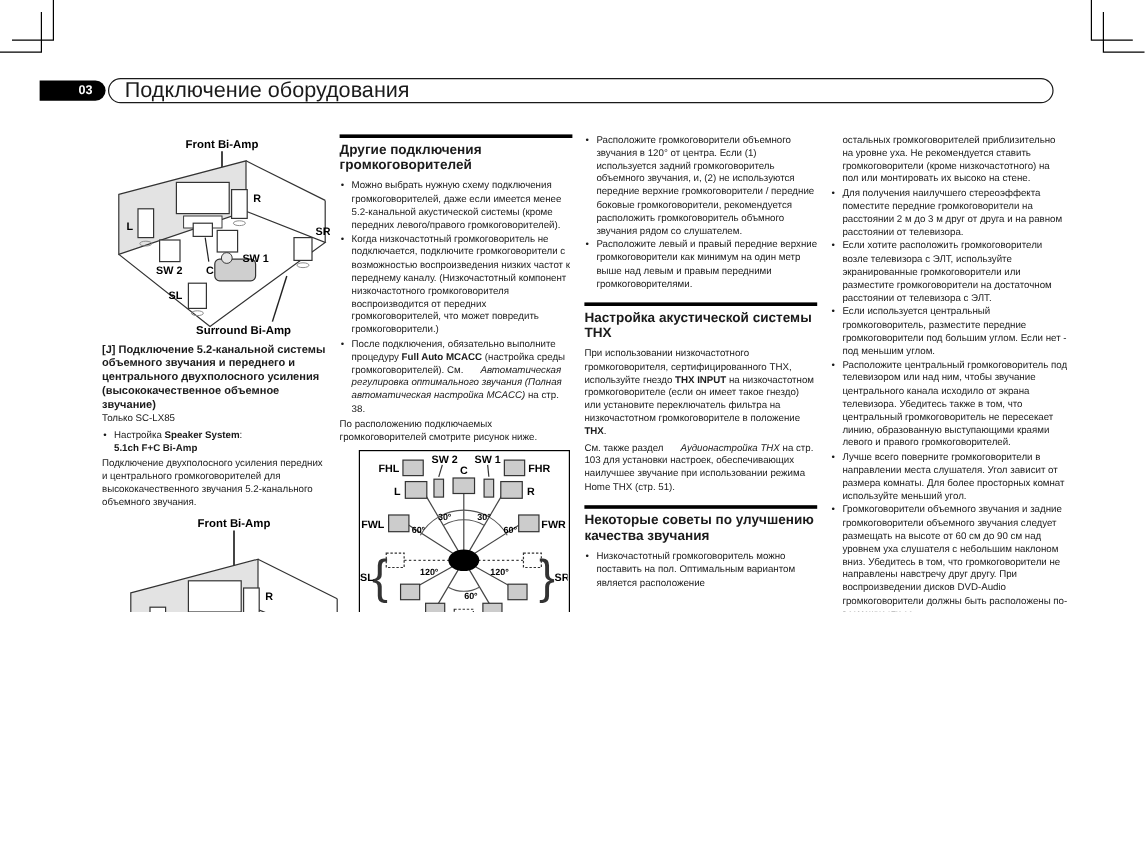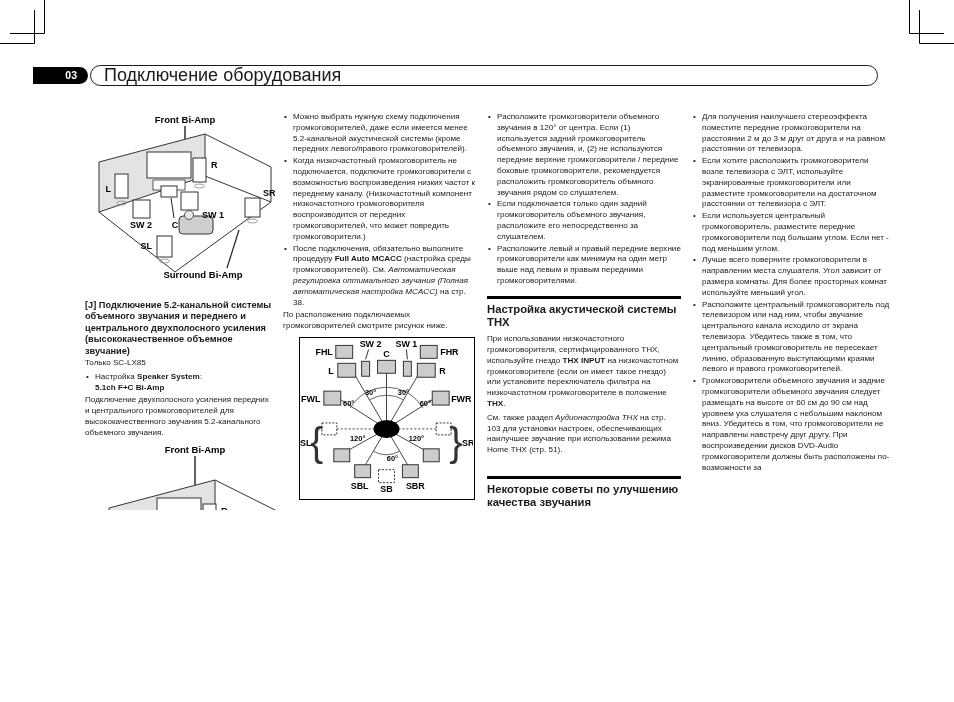--- a/index.html
+++ b/index.html
@@ -17,27 +17,27 @@
 
   
   .col{position:absolute;top:112px;font-size:8.1px;line-height:10.8px;}
   .col1{left:85px;width:190px;}
   .col2{left:283px;width:194px;}
   .col3{left:487px;width:194px;}
   .col4{left:692px;width:198px;}
 
   .sec-heading{border-top:3px solid #000;padding-top:4px;font-weight:bold;font-size:11.3px;
     line-height:13.2px;margin:0 0 5px 0;}
-  .sub-heading{font-weight:bold;font-size:9.2px;line-height:11.4px;margin:18px 0 1px 0;}
+  .sub-heading{font-weight:bold;font-size:9.2px;line-height:11.4px;margin:4px 0 1px 0;}
   p{margin:0 0 3px 0;}
   ul{list-style:none;margin:0 0 2px 0;padding:0;}
   li{position:relative;padding-left:10px;margin:0 0 1px 0;}
   li::before{content:"\2022";position:absolute;left:1px;top:0;}
   .cont{padding-left:10px;margin:0 0 1px 0;}
-  i{font-style:italic;}
+  i{font-style:italic;margin-left:12px;}
   b{font-weight:bold;}
 
   
   .diagram{display:block;}
   .placement-box{border:1.5px solid #000;width:176px;height:163px;box-sizing:border-box;
     margin:5px 0 0 16px;}
   svg text{font-family:"Liberation Sans", sans-serif;}
   .dlabel{font-weight:bold;font-size:9px;}
   .dlabel-big{font-weight:bold;font-size:9.5px;}
   .alabel{font-weight:bold;font-size:7.5px;}
@@ -140,20 +140,21 @@
         <text class="dlabel" x="167" y="128" text-anchor="middle">SR</text>
         <text class="dlabel" x="92" y="140" text-anchor="start">SL</text>
       </g>
       <line x1="44" y1="120" x2="90" y2="97" stroke="#222" stroke-width="1.2"></line>
       <text class="dlabel-big" x="4" y="122" text-anchor="start">Center</text>
       <text class="dlabel-big" x="4" y="133" text-anchor="start">Bi-Amp</text>
     </svg>
   </div>
 
   <div class="col col2">
+    <h2 class="sec-heading">Другие подключения громкоговорителей</h2>
     <ul>
       <li>Можно выбрать нужную схему подключения громкоговорителей, даже если имеется менее 5.2-канальной акустической системы (кроме передних левого/правого громкоговорителей).</li>
       <li>Когда низкочастотный громкоговоритель не подключается, подключите громкоговорители с возможностью воспроизведения низких частот к переднему каналу. (Низкочастотный компонент низкочастотного громкоговорителя воспроизводится от передних громкоговорителей, что может повредить громкоговорители.)</li>
       <li><span>После подключения, обязательно выполните процедуру </span><b>Full Auto MCACC</b><span> (настройка среды громкоговорителей). См. </span><i>Автоматическая регулировка оптимального звучания (Полная автоматическая настройка MCACC)</i><span> на стр. 38.</span></li>
     </ul>
     <p>По расположению подключаемых громкоговорителей смотрите рисунок ниже.</p>
 
     <div class="placement-box">
       <svg class="diagram" width="173" height="160" viewBox="0 0 174 158">
         <line x1="87" y1="90" x2="87" y2="30" stroke="#444" stroke-width="1"></line>
@@ -212,39 +213,39 @@
         <text class="alabel" x="58" y="102" text-anchor="middle">120°</text>
         <text class="alabel" x="117" y="102" text-anchor="middle">120°</text>
         <text class="alabel" x="93" y="122" text-anchor="middle">60°</text>
       </svg>
     </div>
   </div>
 
   <div class="col col3">
     <ul>
       <li>Расположите громкоговорители объемного звучания в 120° от центра. Если (1) используется задний громкоговоритель объемного звучания, и, (2) не используются передние верхние громкоговорители / передние боковые громкоговорители, рекомендуется расположить громкоговоритель объмного звучания рядом со слушателем.</li>
-      <li>Если подключается только один задний громкоговоритель объемного звучания, расположите его непосредственно за слушателем.</li>
       <li>Расположите левый и правый передние верхние громкоговорители как минимум на один метр выше над левым и правым передними громкоговорителями.</li>
     </ul>
     <h2 class="sec-heading" style="margin-top:9px">Настройка акустической системы THX</h2>
     <p><span>При использовании низкочастотного громкоговорителя, сертифицированного THX, используйте гнездо </span><b>THX INPUT</b><span> на низкочастотном громкоговорителе (если он имеет такое гнездо) или установите переключатель фильтра на низкочастотном громкоговорителе в положение </span><b>THX</b><span>.</span></p>
     <p><span>См. также раздел </span><i>Аудионастройка THX</i><span> на стр. 103 для установки настроек, обеспечивающих наилучшее звучание при использовании режима Home THX (стр. 51).</span></p>
-    <h2 class="sec-heading" style="margin-top:20px">Некоторые советы по улучшению качества звучания</h2>
+    <h2 class="sec-heading" style="margin-top:9px">Некоторые советы по улучшению качества звучания</h2>
     <ul>
       <li>Низкочастотный громкоговоритель можно поставить на пол. Оптимальным вариантом является расположение</li>
     </ul>
   </div>
 
   <div class="col col4">
+    <p class="cont">остальных громкоговорителей приблизительно на уровне уха. Не рекомендуется ставить громкоговорители (кроме низкочастотного) на пол или монтировать их высоко на стене.</p>
     <ul>
       <li>Для получения наилучшего стереоэффекта поместите передние громкоговорители на расстоянии 2 м до 3 м друг от друга и на равном расстоянии от телевизора.</li>
       <li>Если хотите расположить громкоговорители возле телевизора с ЭЛТ, используйте экранированные громкоговорители или разместите громкоговорители на достаточном расстоянии от телевизора с ЭЛТ.</li>
       <li>Если используется центральный громкоговоритель, разместите передние громкоговорители под большим углом. Если нет - под меньшим углом.</li>
+      <li>Расположите центральный громкоговоритель под телевизором или над ним, чтобы звучание центрального канала исходило от экрана телевизора. Убедитесь также в том, что центральный громкоговоритель не пересекает линию, образованную выступающими краями левого и правого громкоговорителей.</li>
       <li>Лучше всего поверните громкоговорители в направлении места слушателя. Угол зависит от размера комнаты. Для более просторных комнат используйте меньший угол.</li>
-      <li>Расположите центральный громкоговоритель под телевизором или над ним, чтобы звучание центрального канала исходило от экрана телевизора. Убедитесь также в том, что центральный громкоговоритель не пересекает линию, образованную выступающими краями левого и правого громкоговорителей.</li>
       <li>Громкоговорители объемного звучания и задние громкоговорители объемного звучания следует размещать на высоте от 60 см до 90 см над уровнем уха слушателя с небольшим наклоном вниз. Убедитесь в том, что громкоговорители не направлены навстречу друг другу. При воспроизведении дисков DVD-Audio громкоговорители должны быть расположены по-возможности за</li>
     </ul>
   </div>
 
   <div class="page-badge">20</div>
   <span class="lang-label">Ru</span>
 
 </div>
 
 </body></html>

